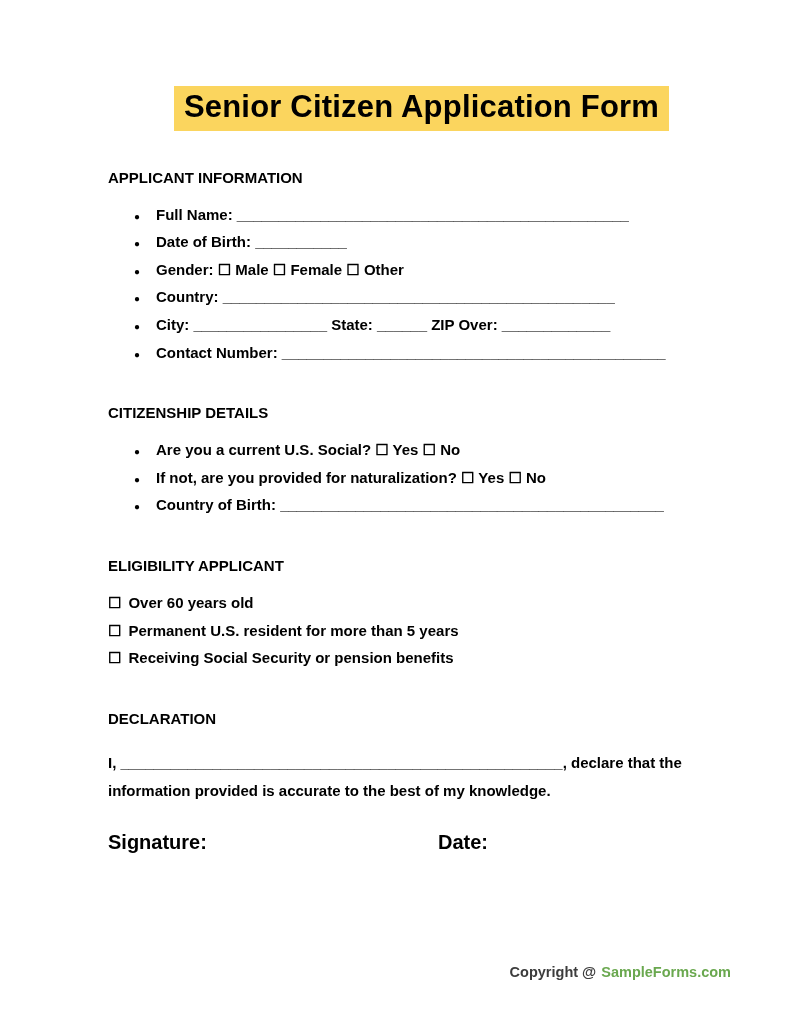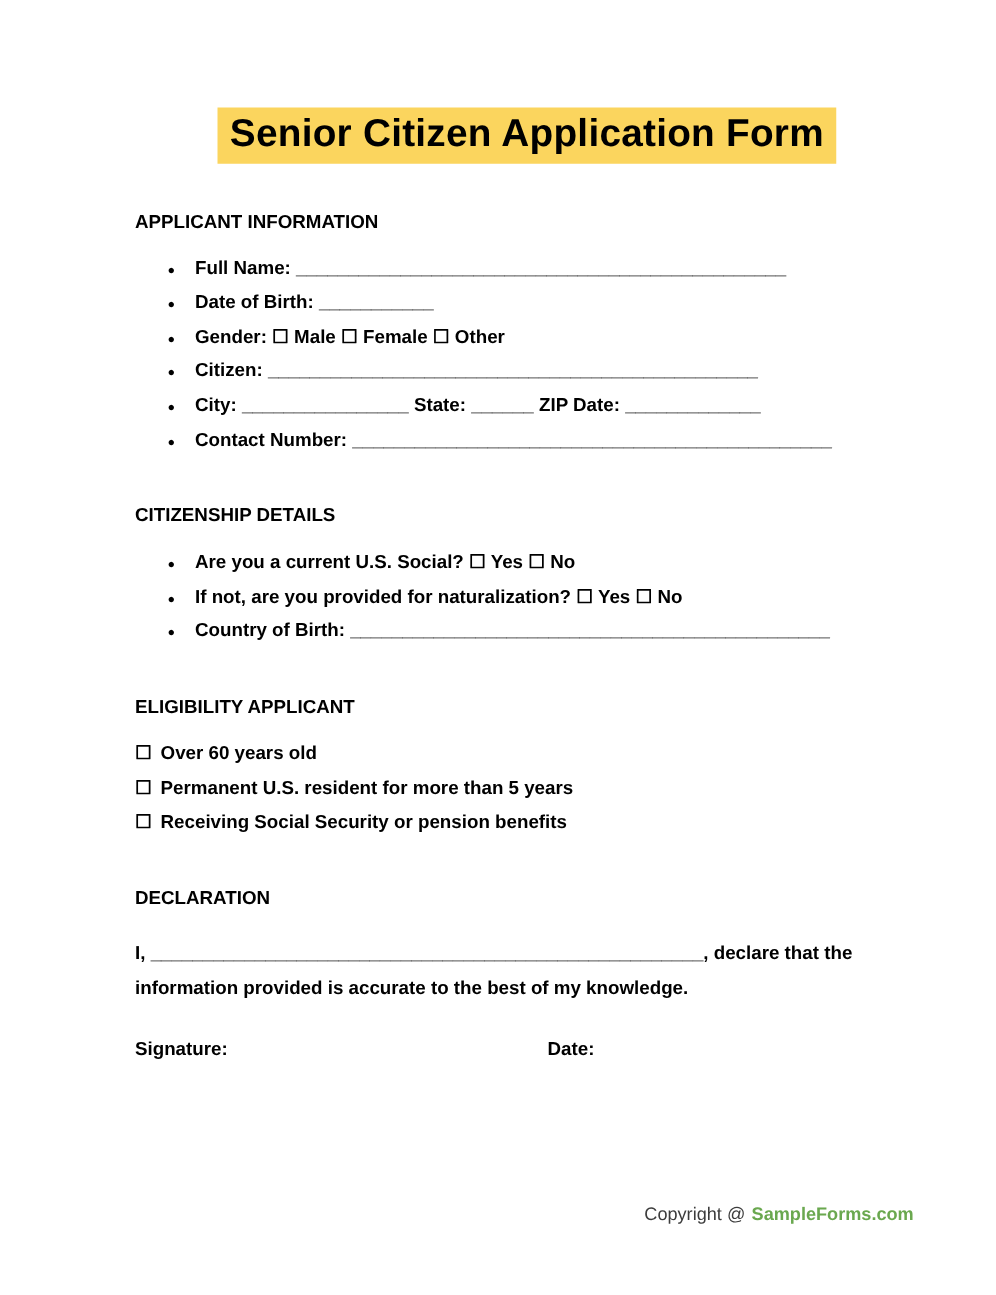--- a/index.html
+++ b/index.html
@@ -64,36 +64,36 @@
     font-weight: 700;
     line-height: 28px;
     margin: 22px 0 0 0;
     max-width: 630px;
   }
 
   
   .sig-row {
     display: flex;
     margin-top: 26px;
-    font-size: 15px;
+    font-size: 20px;
     font-weight: 700;
   }
   .sig-row .sig-cell { width: 330px; }
 
   
   .footer {
     position: absolute;
     top: 964px;
     right: 89px;
     font-size: 14.5px;
     white-space: nowrap;
   }
   .footer .copy {
     color: var(--copyright, #3C3C3C);
-    font-weight: 400;
+    font-weight: 700;
     margin-right: 5px;
   }
   .footer .site-link {
     color: var(--link, #6AA84F);
     font-weight: 700;
     text-decoration: none;
     cursor: pointer;
   }
 </style>
 </head>
@@ -116,25 +116,25 @@
       <li>
         <span class="bullet"></span>
         <span>Date of Birth: ___________</span>
       </li>
       <li>
         <span class="bullet"></span>
         <span>Gender: ☐ Male ☐ Female ☐ Other</span>
       </li>
       <li>
         <span class="bullet"></span>
-        <span>Citizen: _______________________________________________</span>
+        <span>Country: _______________________________________________</span>
       </li>
       <li>
         <span class="bullet"></span>
-        <span>City: ________________ State: ______ ZIP Date: _____________</span>
+        <span>City: ________________ State: ______ ZIP Over: _____________</span>
       </li>
       <li>
         <span class="bullet"></span>
         <span>Contact Number: ______________________________________________</span>
       </li>
     </ul>
 
     <h2 class="heading">CITIZENSHIP DETAILS</h2>
     <ul class="bullets">
       <li>

